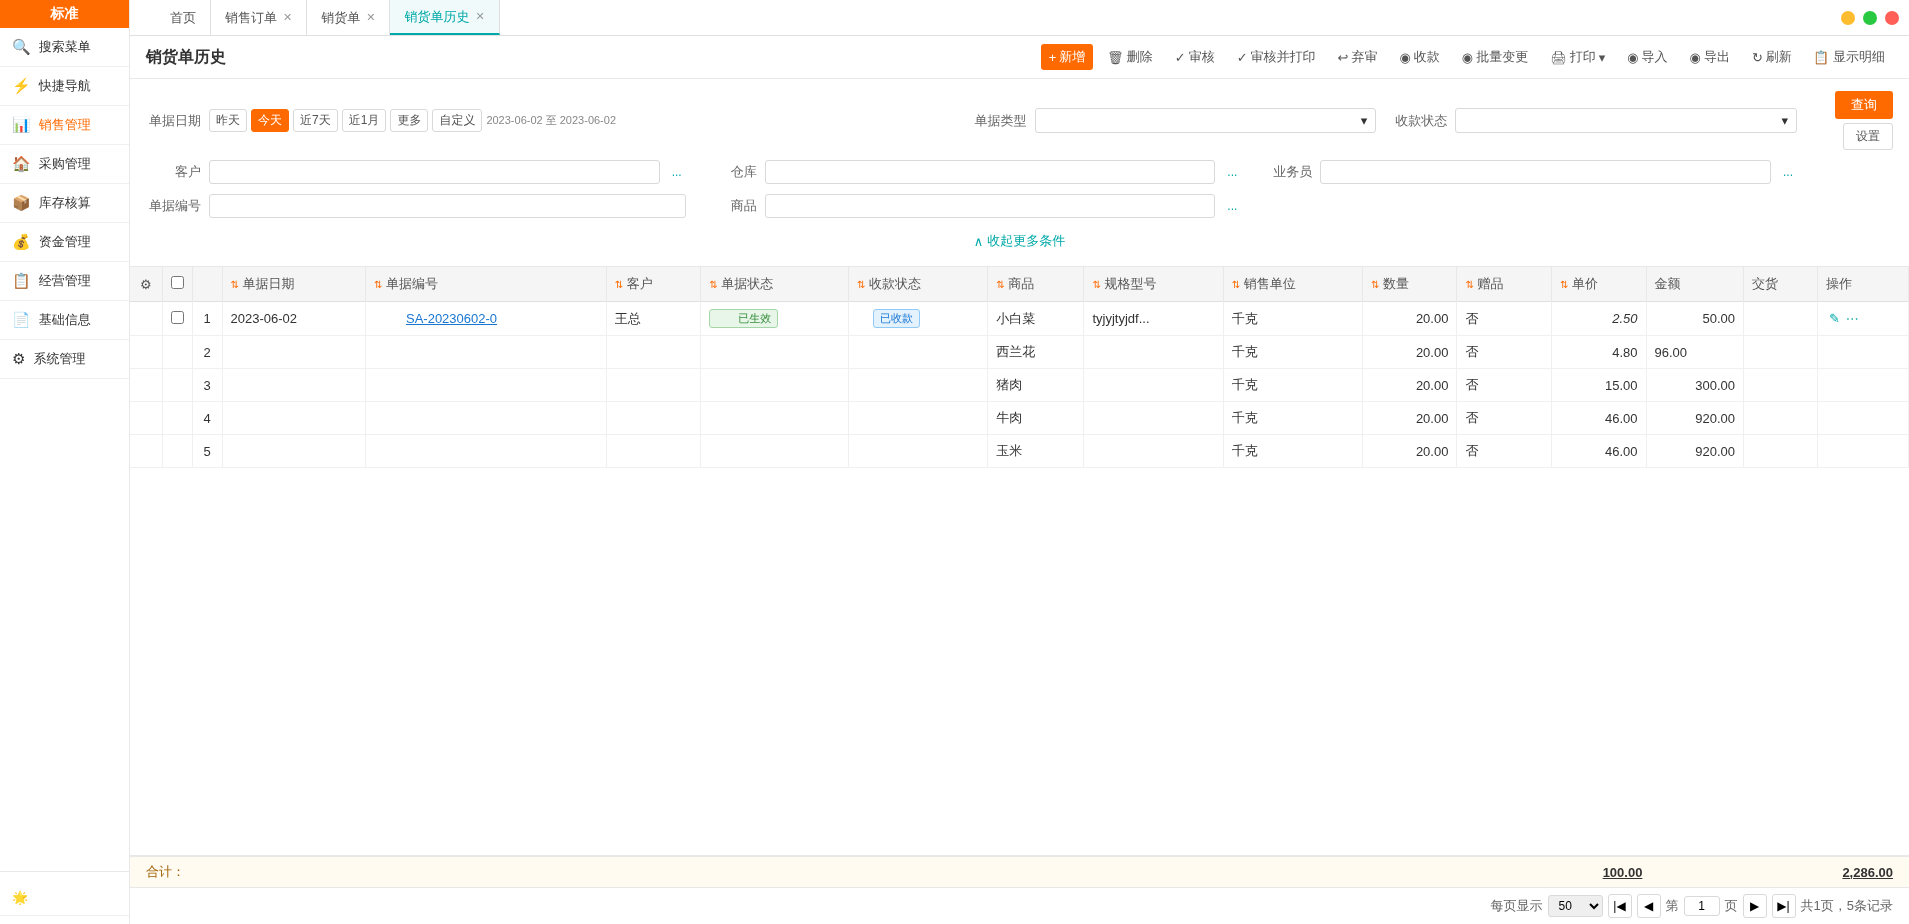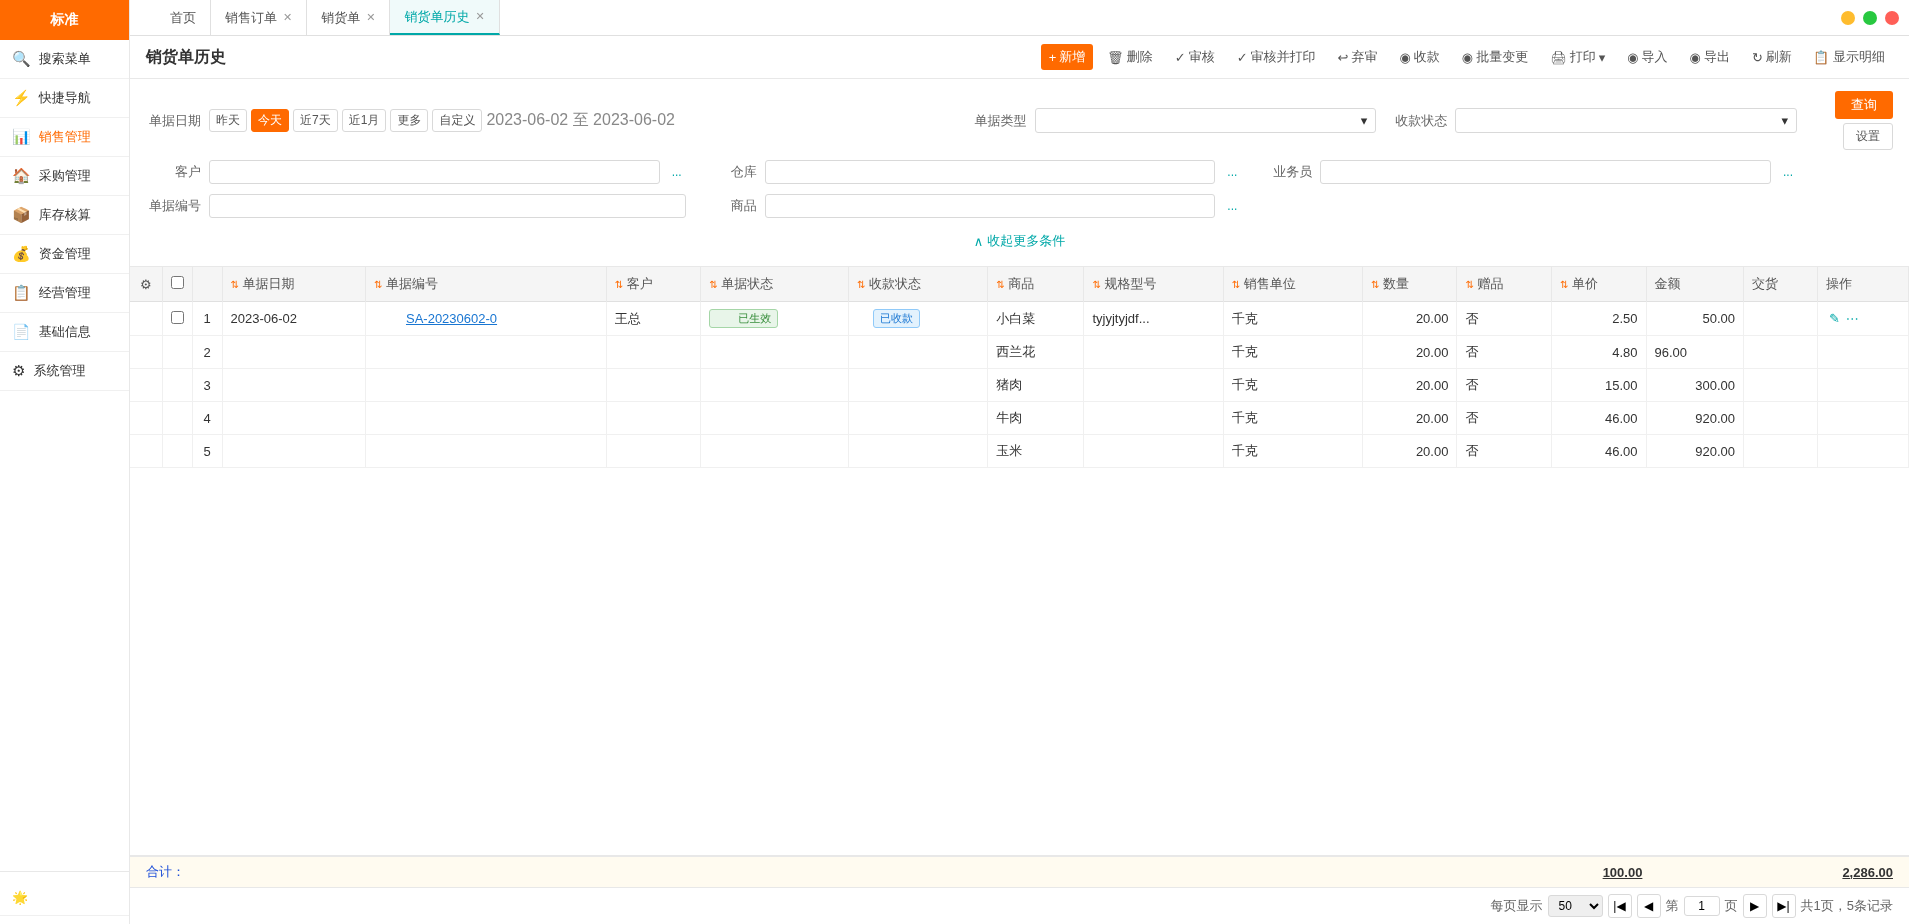--- a/index.html
+++ b/index.html
@@ -8,21 +8,21 @@
     
     .sidebar {
       width: 130px;
       background: #fff;
       border-right: 1px solid #e8e8e8;
       display: flex;
       flex-direction: column;
       flex-shrink: 0;
     }
     .sidebar-logo {
-      height: 40px;
+      height: 28px;
       background: #ff6a00;
       display: flex;
       align-items: center;
       justify-content: center;
       color: #fff;
       font-size: 14px;
       font-weight: bold;
     }
     .sidebar-item {
       display: flex;
@@ -189,21 +189,21 @@
       font-size: 12px;
       background: #fff;
       color: #555;
     }
     .date-btn.active {
       background: #ff6a00;
       color: #fff;
       border-color: #ff6a00;
     }
     .date-range-text {
-      font-size: 16px;
+      font-size: 11px;
       color: #888;
     }
     .collapse-btn {
       display: flex;
       align-items: center;
       justify-content: center;
       gap: 4px;
       color: #00a8a8;
       cursor: pointer;
       font-size: 12px;
@@ -265,21 +265,21 @@
 
     
     .table-footer {
       background: #fffbf0;
       border-top: 2px solid #e8e8e8;
       padding: 6px 16px;
       display: flex;
       align-items: center;
       flex-shrink: 0;
     }
-    .footer-label { color: #1d4ed8; margin-right: 16px; }
+    .footer-label { color: #a16207; margin-right: 16px; }
     .footer-value { font-weight: bold; color: #333; text-decoration: underline; }
 
     
     .pagination-bar {
       display: flex;
       align-items: center;
       justify-content: flex-end;
       padding: 6px 16px;
       border-top: 1px solid #e8e8e8;
       gap: 5px;
@@ -629,21 +629,21 @@
         <span class="badge badge-green">已生效</span>
       </td>
       <td>
         <span class="badge badge-blue">已收款</span>
       </td>
       <td>小白菜</td>
       <td>tyjyjtyjdf...</td>
       <td>千克</td>
       <td style="text-align:right;">20.00</td>
       <td>否</td>
-      <td style="text-align:right;">2.50</td>
+      <td style="text-align:right;font-style:italic;">2.50</td>
       <td style="text-align:right;">50.00</td>
       <td></td>
       <td>
         <span class="action-btn">✎</span><span class="action-btn">⋯</span>
       </td>
     </tr>
             <tr>
       <td></td>
       <td>
         

